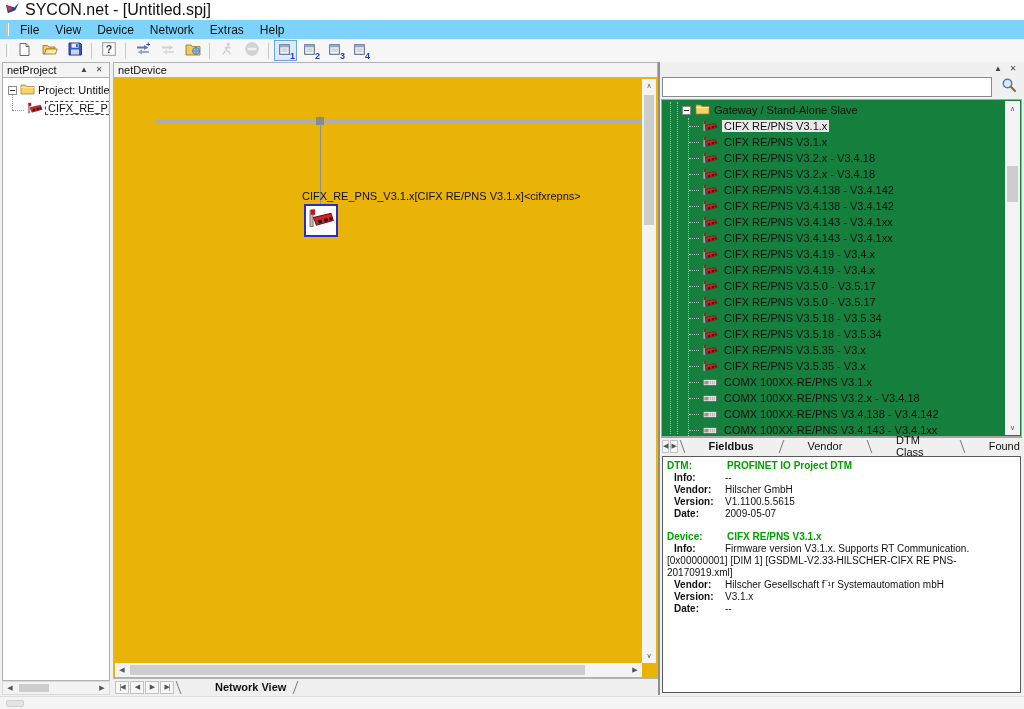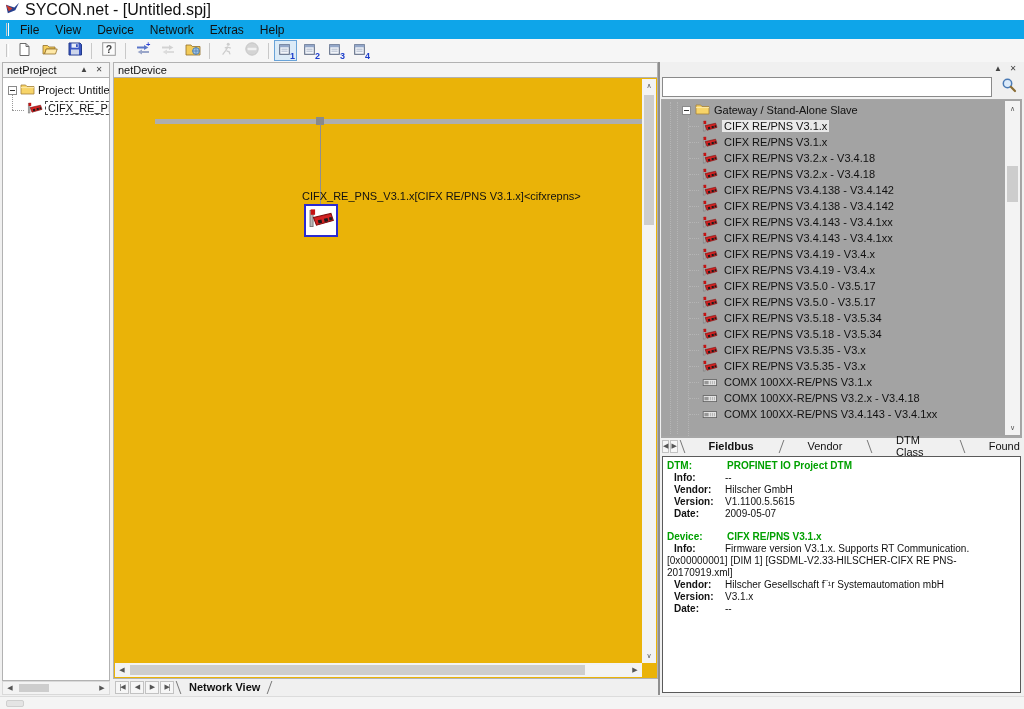--- a/index.html
+++ b/index.html
@@ -3,21 +3,21 @@
 <meta charset="utf-8">
 <style>
   * { box-sizing: border-box; margin: 0; padding: 0; }
   html,body { width:1024px; height:709px; overflow:hidden; }
   body { font-family:"Liberation Sans", sans-serif; background:#f0f0f0; color:#111; }
   .app { position:relative; width:1024px; height:709px; background:#f0f0f0; }
 
   
   .titlebar { position:absolute; top:0; left:0; right:0; height:20px; background:#ffffff;
     display:flex; align-items:center; gap:5px; padding-left:5px; font-size:16px; }
-  .menubar { position:absolute; top:20px; left:0; right:0; height:19px; background:#0ea5e9;
+  .menubar { position:absolute; top:20px; left:0; right:0; height:19px; background:#7dd3fc;
     display:flex; align-items:center; font-size:12px; padding-left:3px; }
   .grip { width:3px; height:13px; border-left:1px solid #c6c6c6; border-right:1px solid #ffffff; margin:0 3px; }
   .menu-item { padding:1px 8px; cursor:default; }
   .toolbar { position:absolute; top:39px; left:0; right:0; height:23px; background:#f6f6f6;
     display:flex; align-items:center; padding-left:3px; }
   .tb-btn { width:23px; height:21px; position:relative; display:flex; align-items:center; justify-content:center;
     border:1px solid transparent; margin:0 1px; }
   .tb-btn.active { border:1px solid #69a3d8; background:#dcebf7; }
   .tb-btn.disabled { opacity:.45; }
   .tb-badge { position:absolute; right:1px; bottom:-1px; font-size:9px; font-weight:bold; color:#1d3ecb; line-height:9px; }
@@ -62,34 +62,34 @@
   .md-hsb { position:absolute; left:1px; right:15px; bottom:1px; height:14px; background:#f3f3f3; display:flex; }
   .md-hsb .sb-btn { width:14px; }
   #md-tabs { position:absolute; left:0; right:0; bottom:0; height:16px; display:flex; align-items:center;
     font-size:11px; background:#f0f0f0; padding-left:2px; }
   .nav-btn { width:14px; height:13px; border:1px solid #c2c2c2; background:#f6f6f6; color:#555;
     font-size:7px; display:flex; align-items:center; justify-content:center; margin-right:1px; letter-spacing:-1px; }
   .tsep { position:relative; width:8px; height:15px; display:inline-block; }
   .tsep i { position:absolute; left:3px; top:1px; bottom:1px; width:1px; background:#777; }
   .tsep i.back { transform:skewX(20deg); }
   .tsep i.fwd { transform:skewX(-20deg); }
-  .view-tab { font-weight:bold; padding:0 6px; }
+  .view-tab { font-weight:bold; padding:0 6px;margin-left:26px; }
 
   
   .splitter { position:absolute; left:658px; top:62px; width:2px; height:633px; background:#8f8f8f; }
 
   
   #right-panel { position:absolute; left:661px; top:62px; width:361px; height:633px; }
   #rp-dockhead { position:absolute; top:0; left:0; right:0; height:14px; display:flex; justify-content:flex-end;
     align-items:center; gap:3px; padding-right:3px; }
   #rp-search { position:absolute; top:14px; left:0; right:0; height:23px; }
   #rp-search input { position:absolute; left:1px; top:1px; width:330px; height:20px; border:1px solid #8a8a8a;
     font-size:11px; padding:0 3px; font-family:"Liberation Sans", sans-serif; }
   .search-btn { position:absolute; right:1px; top:1px; width:25px; height:20px; display:flex; align-items:center; justify-content:center; }
-  #rp-list { position:absolute; top:37px; left:0; right:0; height:338px; background:#a3a3a3;
+  #rp-list { position:absolute; top:37px; left:0; right:0; height:338px; background:#15803d;
     border:1px solid #a6a6a6; overflow:hidden; font-size:11px; padding-top:2px; }
   .vg { position:absolute; border-left:1px dotted #b5b5b5; top:2px; bottom:2px; }
   .vg1 { left:8px; } .vg2 { left:15px; }
   .vg3 { left:26px; top:18px; height:318px; }
   .cat-root-row { height:16px; display:flex; align-items:center; gap:4px; padding-left:20px; position:relative; z-index:1; }
   .cat-row { height:16px; display:flex; align-items:center; gap:4px; padding-left:40px; position:relative; z-index:1; }
   .cat-row::before { content:''; position:absolute; left:27px; top:8px; width:10px; border-top:1px dotted #b5b5b5; }
   .cat-label { white-space:nowrap; padding:0 2px; }
   .cat-label.sel { background:#e9e9e9; }
   .dev-ic { width:16px; height:13px; flex:none; display:flex; align-items:center; }
@@ -580,20 +580,30 @@
           </div>
           <div class="cat-row">
             <span class="dev-ic">
               <svg width="16" height="13" viewBox="0 0 16 13">
                 <rect x="1.2" y="3.6" width="13.4" height="6" fill="#e6e6e6" stroke="#5f5f5f" stroke-width="0.8"></rect>
                 <rect x="2.4" y="4.9" width="4.2" height="3.4" fill="#969696"></rect>
                 <path d="M8.4 4.9v3.4M10.4 4.9v3.4M12.4 4.9v3.4" stroke="#ababab" stroke-width="0.9"></path>
               </svg>
             </span>
             <span class="cat-label">COMX 100XX-RE/PNS V3.2.x - V3.4.18</span>
+          </div>
+          <div class="cat-row">
+            <span class="dev-ic">
+              <svg width="16" height="13" viewBox="0 0 16 13">
+                <rect x="1.2" y="3.6" width="13.4" height="6" fill="#e6e6e6" stroke="#5f5f5f" stroke-width="0.8"></rect>
+                <rect x="2.4" y="4.9" width="4.2" height="3.4" fill="#969696"></rect>
+                <path d="M8.4 4.9v3.4M10.4 4.9v3.4M12.4 4.9v3.4" stroke="#ababab" stroke-width="0.9"></path>
+              </svg>
+            </span>
+            <span class="cat-label">COMX 100XX-RE/PNS V3.4.138 - V3.4.142</span>
           </div>
           <div class="cat-row">
             <span class="dev-ic">
               <svg width="16" height="13" viewBox="0 0 16 13">
                 <rect x="1.2" y="3.6" width="13.4" height="6" fill="#e6e6e6" stroke="#5f5f5f" stroke-width="0.8"></rect>
                 <rect x="2.4" y="4.9" width="4.2" height="3.4" fill="#969696"></rect>
                 <path d="M8.4 4.9v3.4M10.4 4.9v3.4M12.4 4.9v3.4" stroke="#ababab" stroke-width="0.9"></path>
               </svg>
             </span>
             <span class="cat-label">COMX 100XX-RE/PNS V3.4.143 - V3.4.1xx</span>

